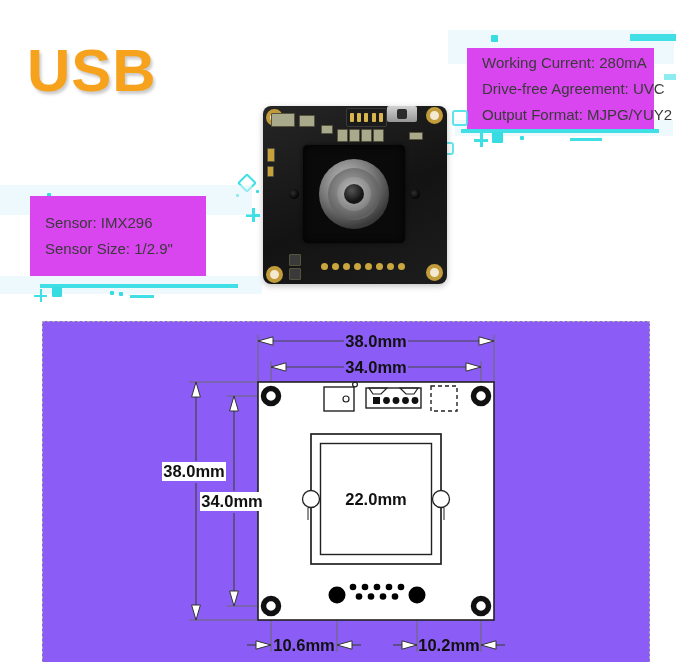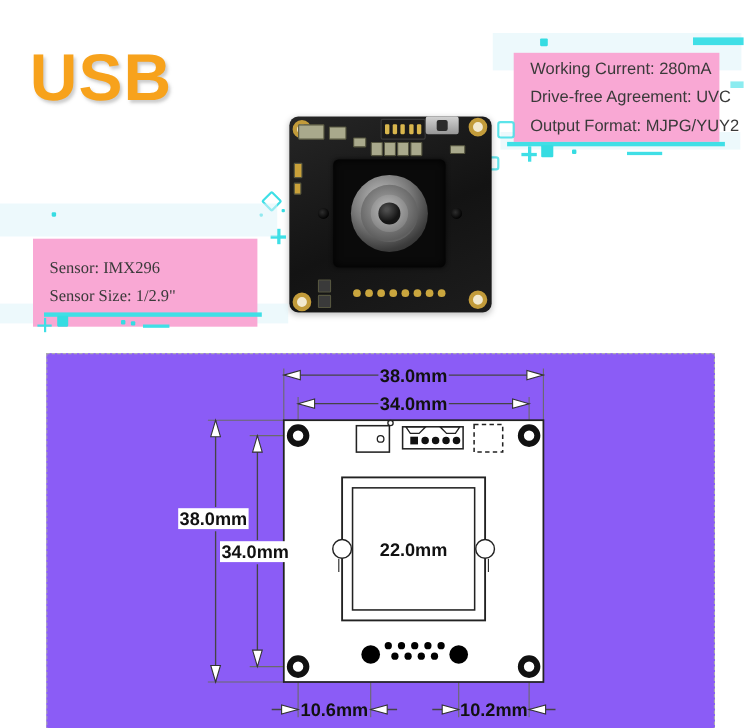--- a/index.html
+++ b/index.html
@@ -7,21 +7,21 @@
         font-family:"Liberation Sans", sans-serif;margin-top:24px;}
 
   
   .usb-title{position:absolute;left:27px;top:12px;font-size:60px;font-weight:bold;
              color:#f7a21c;letter-spacing:1px;
              text-shadow:2px 3px 3px rgba(110,110,110,.35);}
   .usb-sub{position:absolute;left:148px;top:26px;font-size:24px;font-weight:bold;
            color:#f7a21c;line-height:24px;text-shadow:1px 2px 2px rgba(120,120,120,.25);}
 
   
-  .panel{position:absolute;background:#f9a8d4;color:#3a3a3a;font-size:15px;
+  .panel{position:absolute;background:#d946ef;color:#3a3a3a;font-size:15px;
          display:flex;flex-direction:column;justify-content:center;
          padding-left:15px;box-sizing:border-box;}
   .panel .ln{line-height:26px;white-space:nowrap;}
   .backdrop{position:absolute;background:rgba(222,244,249,.55);}
   .cy-bar{position:absolute;background:#40dfe6;}
   .cy-sq{position:absolute;background:#36dce2;border-radius:1px;}
   .cy-osq{position:absolute;border:2px solid #40dfe6;border-radius:3px;background:transparent;}
   .plus{position:absolute;}
   .plus::before,.plus::after{content:"";position:absolute;background:#3fdfe6;}
   .plus::before{left:45%;top:0;width:2.5px;height:100%;}
@@ -142,21 +142,21 @@
   </div>
   <div class="cy-osq" style="left:452px;top:86px;width:12px;height:12px;opacity:.85;"></div>
   <div class="diamond" style="left:240px;top:152px;"></div>
   <div class="cy-sq" style="left:236px;top:170px;width:3px;height:3px;"></div>
   <div class="cy-sq" style="left:256px;top:166px;width:3px;height:3px;"></div>
   <div class="plus" style="left:246px;top:184px;width:14px;height:14px;"></div>
 
   <div class="backdrop" style="left:0px;top:161px;width:252px;height:30px;"></div>
   <div class="backdrop" style="left:0px;top:252px;width:262px;height:18px;"></div>
   <div class="cy-sq" style="left:47px;top:169px;width:4px;height:4px;"></div>
-  <div class="panel" style="left:30px;top:193px;width:204px;height:80px;font-family:Liberation Serif, serif;">
+  <div class="panel" style="left:30px;top:172px;width:176px;height:80px;">
     <div class="ln">Sensor: IMX296</div>
     <div class="ln">Sensor Size: 1/2.9"</div>
   </div>
   <div class="cy-bar" style="left:40px;top:260px;width:198px;height:3.5px;"></div>
   <div class="plus" style="left:34px;top:265px;width:13px;height:13px;"></div>
   <div class="cy-sq" style="left:52px;top:263px;width:10px;height:10px;"></div>
   <div class="cy-sq" style="left:110px;top:267px;width:4px;height:4px;"></div>
   <div class="cy-sq" style="left:119px;top:268px;width:4px;height:4px;"></div>
   <div class="cy-bar" style="left:130px;top:271px;width:24px;height:2.5px;"></div>
 

